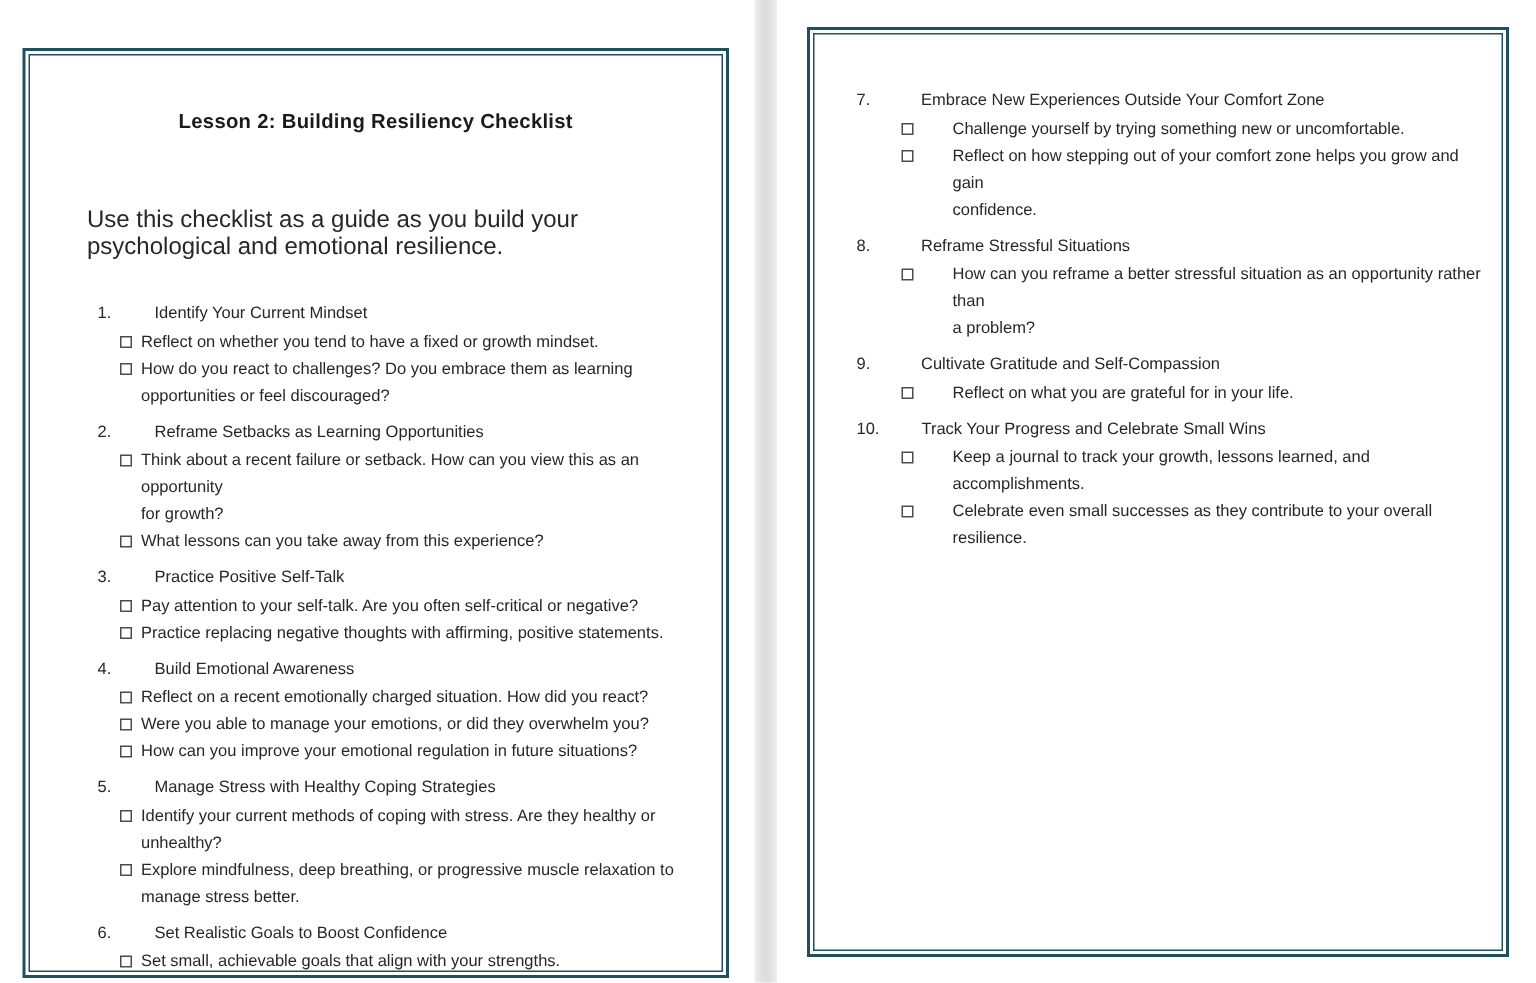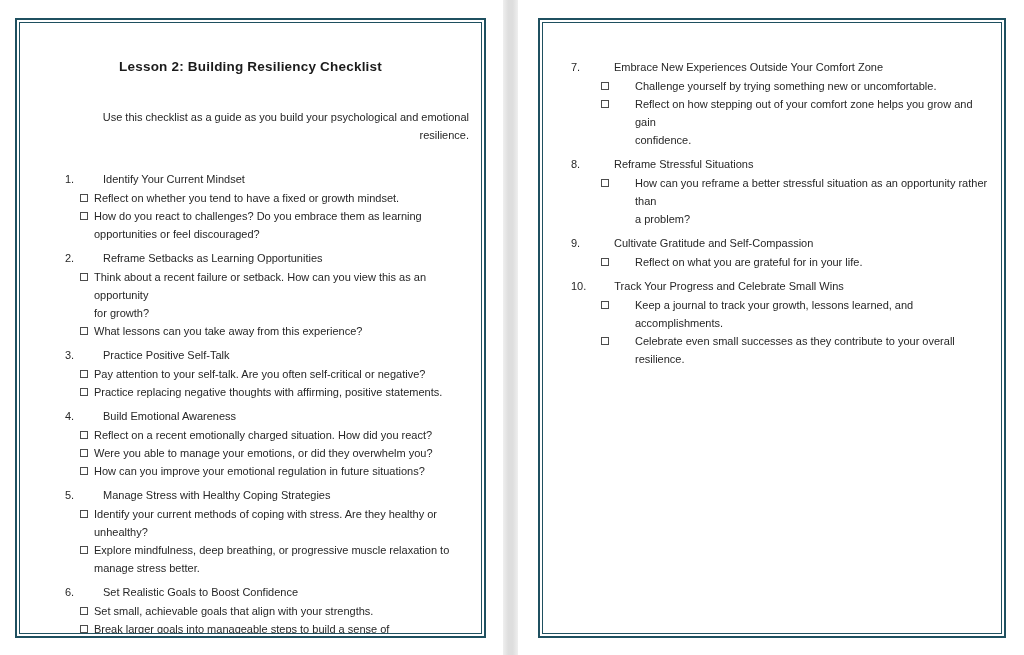--- a/index.html
+++ b/index.html
@@ -9,30 +9,30 @@
   }
   .stage{position:relative;width:1024px;height:655px;}
   .page-gap{
     position:absolute;left:503px;top:0;width:15px;height:655px;
     background:linear-gradient(90deg,#efefef,#dedede 35%,#dedede 65%,#efefef);
   }
   .page{position:absolute;top:0;height:655px;background:#ffffff;}
   .page-left{left:0;width:503px;}
   .page-right{left:518px;width:506px;}
   .frame{position:absolute;border:2px solid #1f5060;background:#ffffff;}
-  .page-left  .frame{left:15px;top:18px;width:467px;height:616px;}
+  .page-left  .frame{left:15px;top:32px;width:467px;height:616px;}
   .page-right .frame{left:20px;top:18px;width:464px;height:616px;}
   .frame-inner{position:absolute;inset:2px;border:1px solid #1f5060;}
   .content{position:absolute;inset:0;overflow:hidden;}
 
   .doc-title{
     margin:36px 0 0 0;font-size:13.5px;line-height:16px;font-weight:bold;
     text-align:center;color:#1b1b1b;letter-spacing:.2px;
   }
-  .intro{margin:33px 12px 0 38px;font-size:11px;line-height:18px;text-align:right;}
+  .intro{margin:49px 12px 0 38px;font-size:16px;line-height:18px;}
 
   ol.sections{list-style:none;margin:0;padding:0;font-size:11px;}
   .page-left  ol.sections{margin-top:26px;padding-left:45px;}
   .page-right ol.sections{margin-top:35px;padding-left:28px;}
   .section{margin:0 0 6px 0;}
   .sec-head{display:flex;line-height:18px;margin-bottom:1px;}
   .num{flex:0 0 auto;}
   .page-left  .num{min-width:10px;}
   .page-right .num{min-width:15px;}
   .sec-title{flex:1 1 auto;padding-left:28px;}

